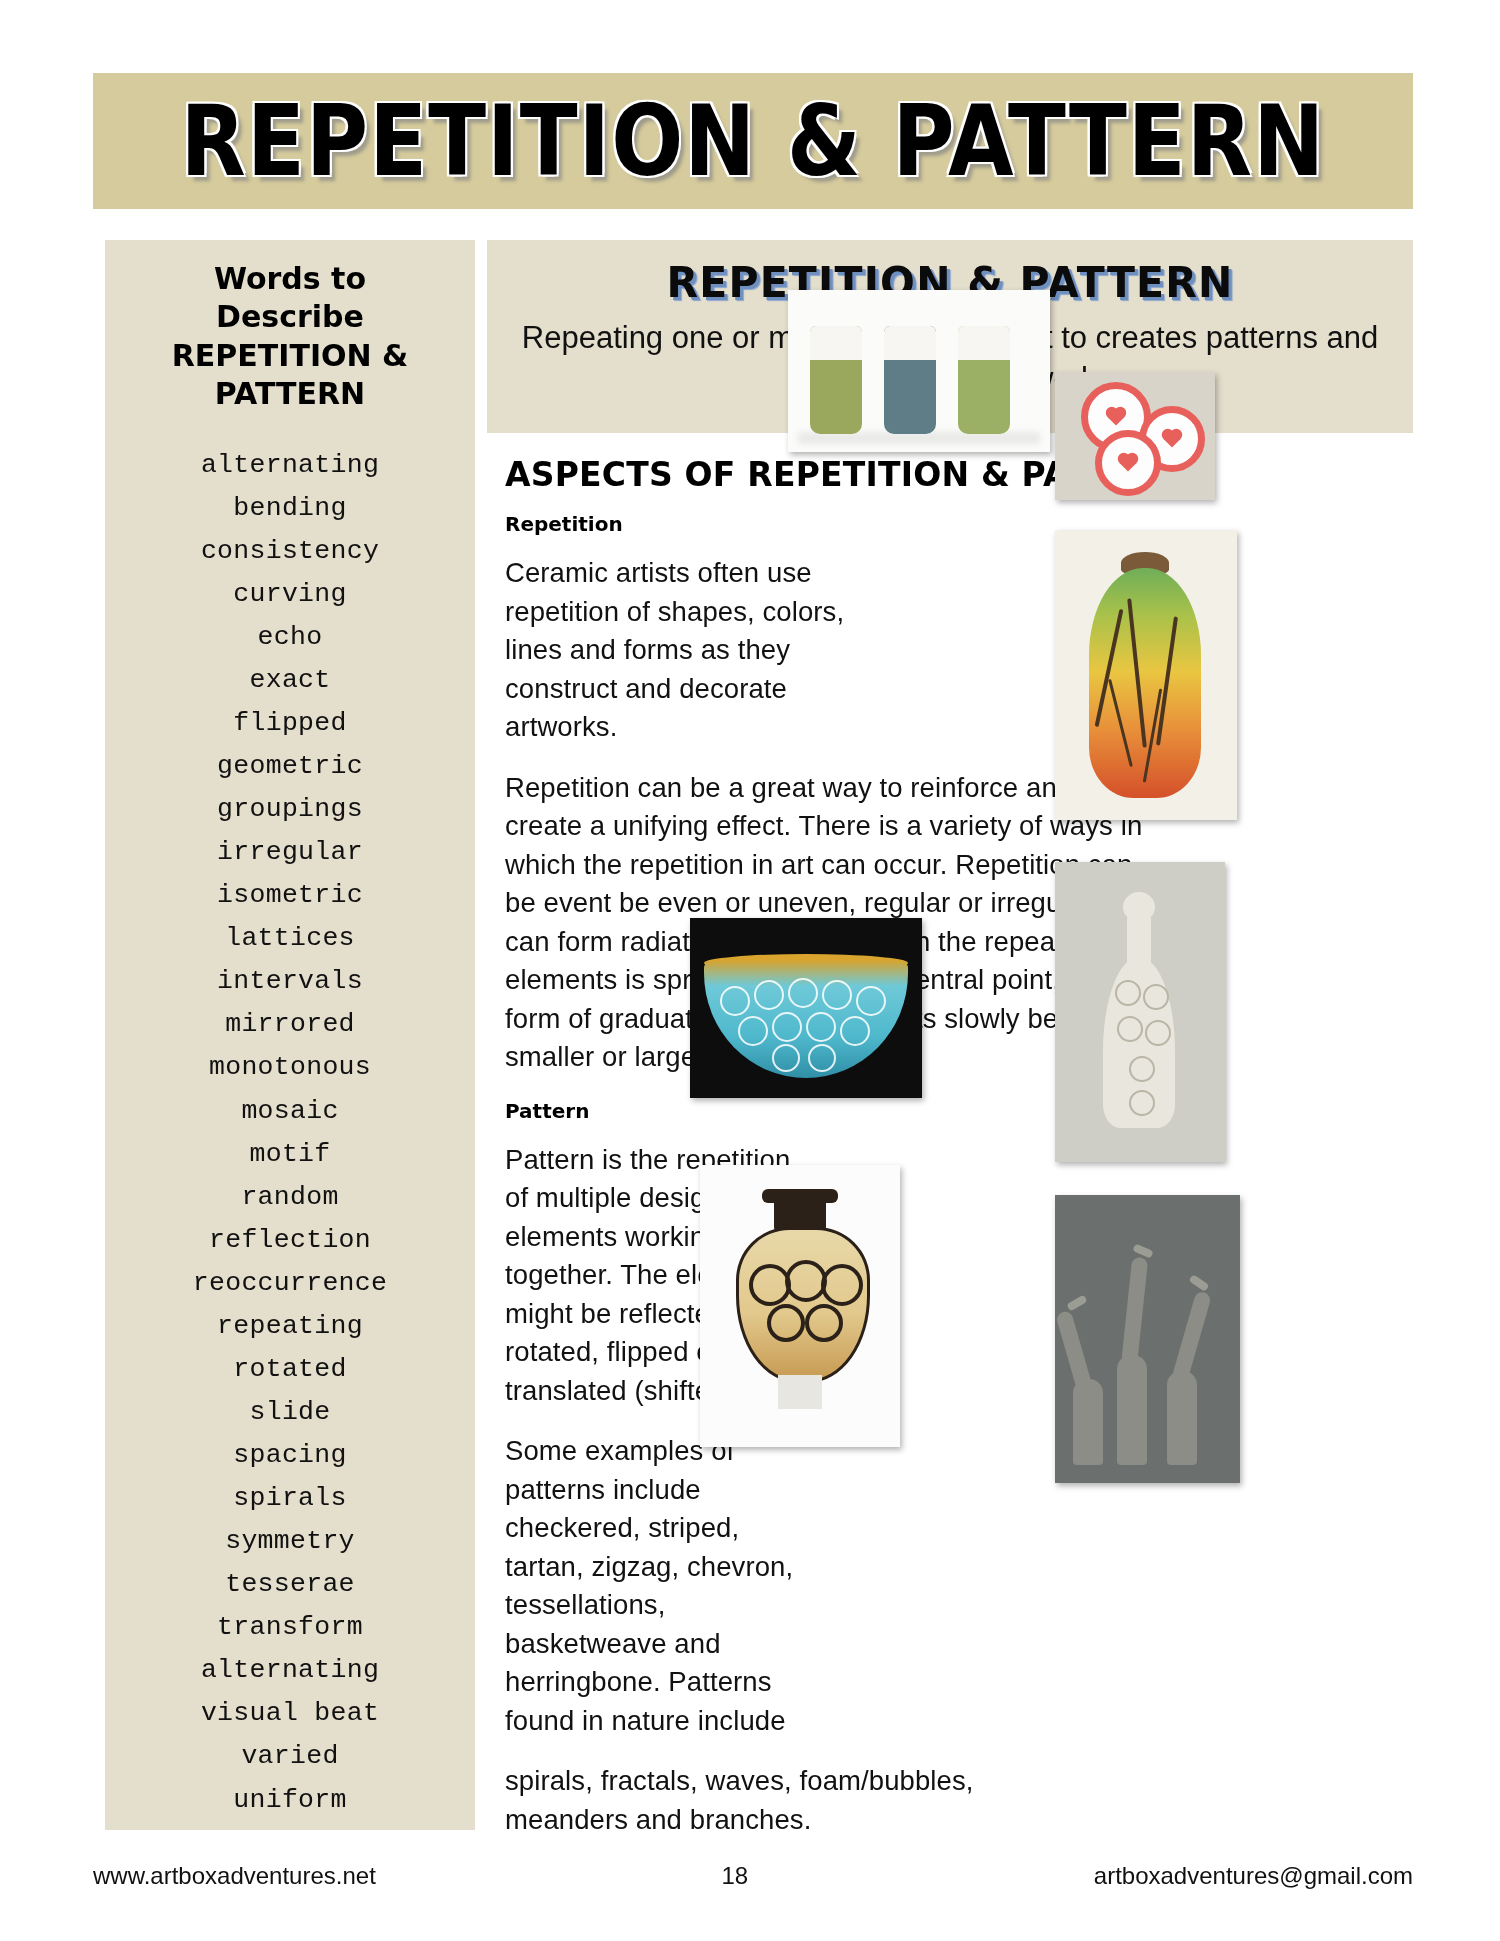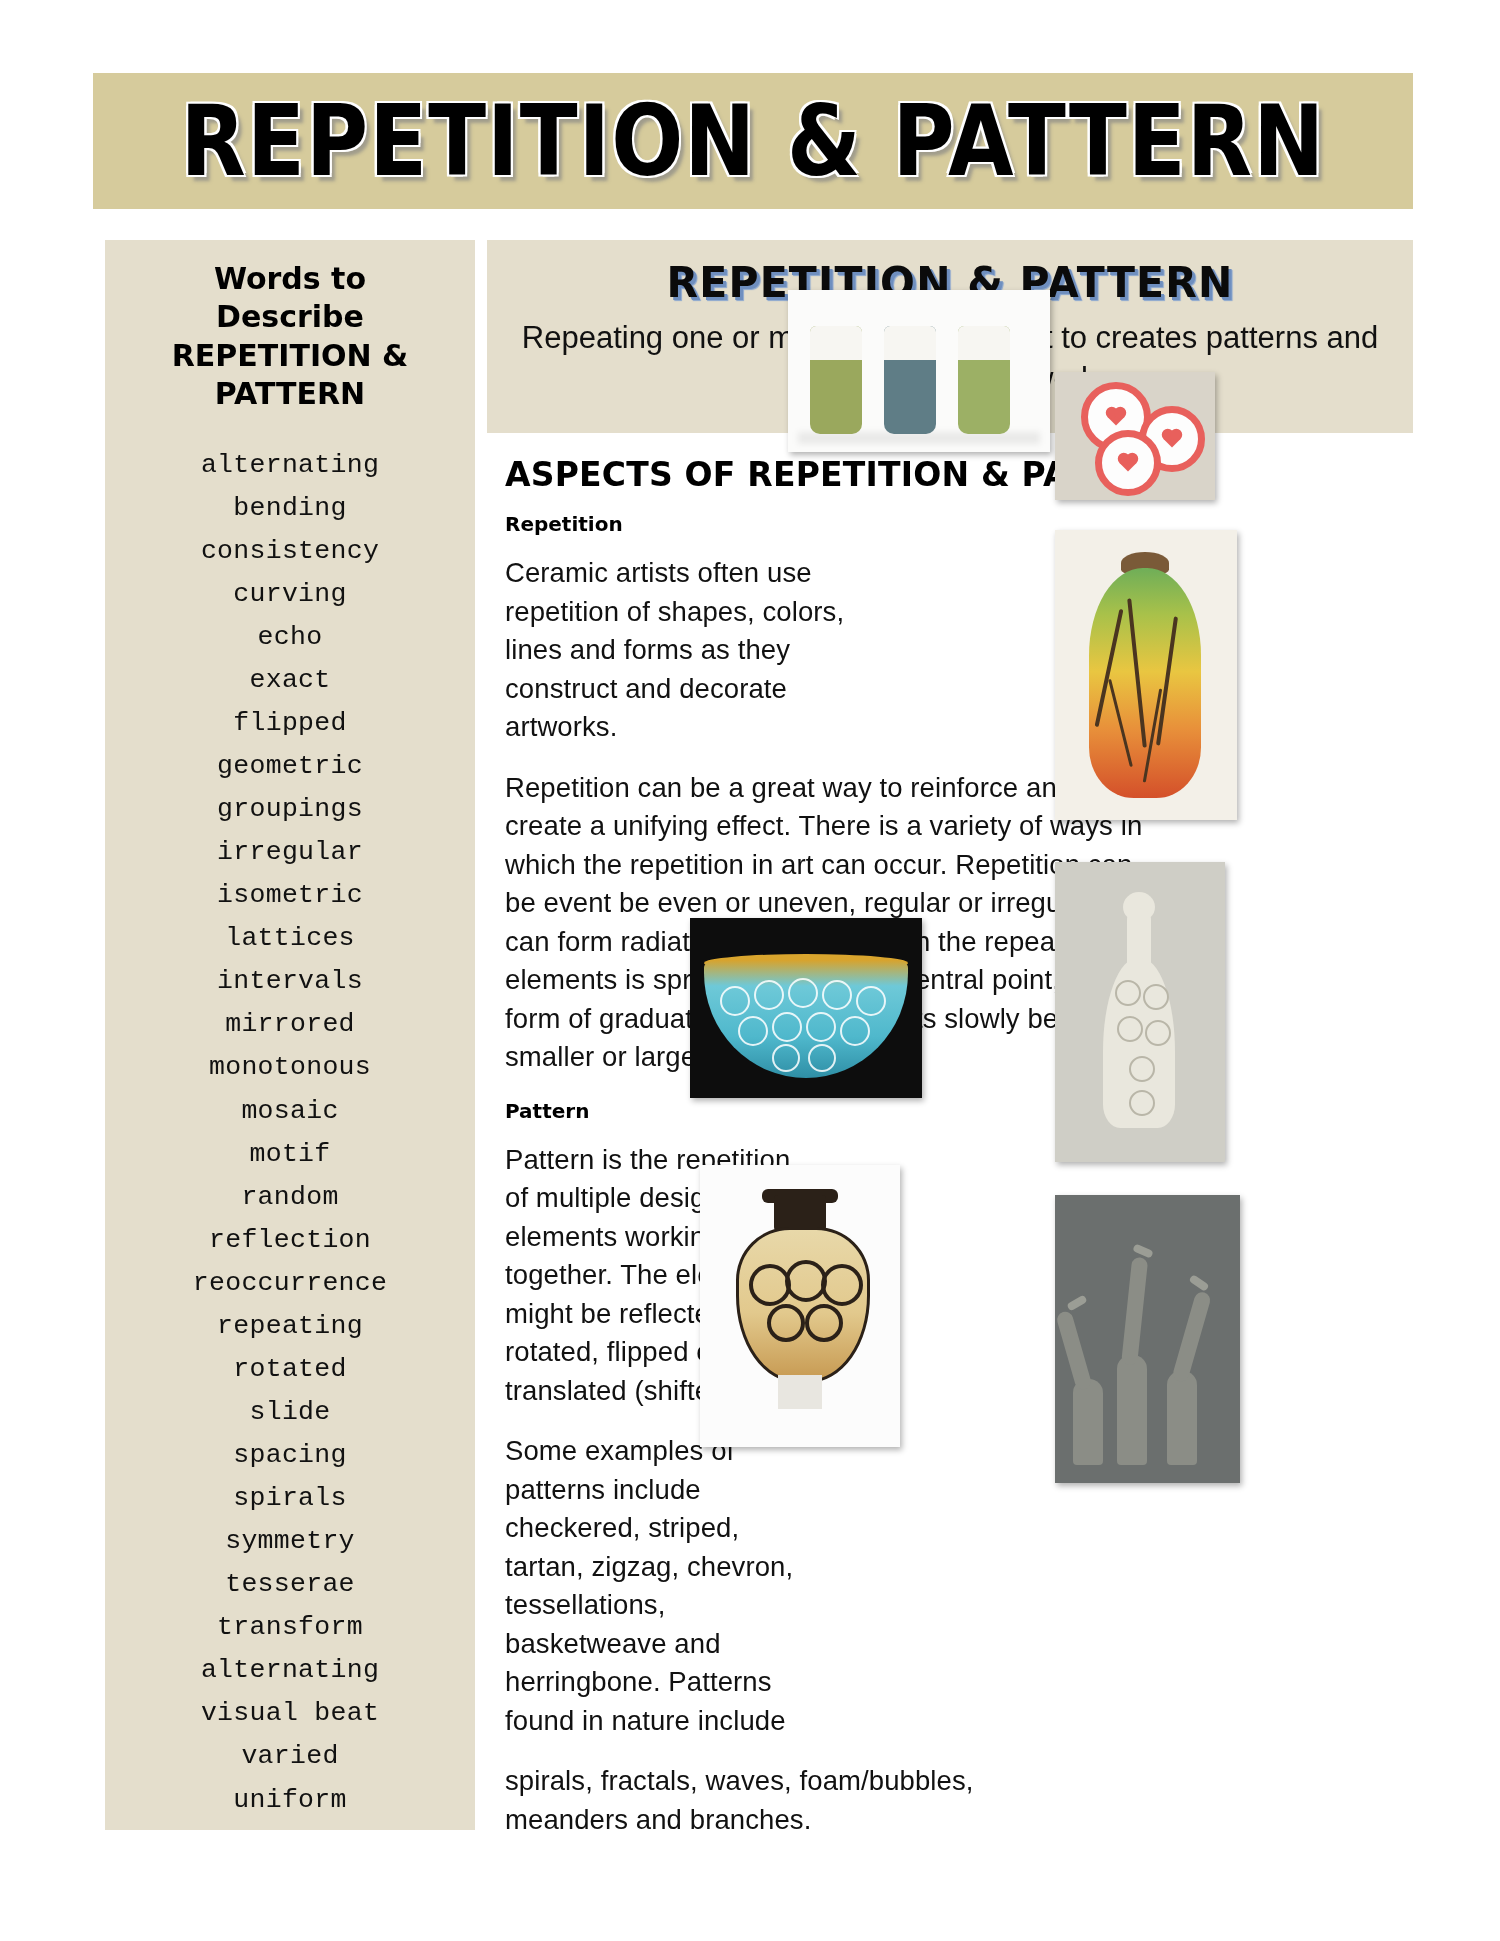--- a/index.html
+++ b/index.html
@@ -425,14 +425,19 @@
     <div class="bird" style="left:62px;height:110px;">
       <div class="neck" style="height:108px;top:-98px;transform:rotate(6deg);"></div>
       <div class="beak" style="left:16px;top:-108px;transform:rotate(24deg);"></div>
     </div>
     <div class="bird" style="left:112px;height:94px;">
       <div class="neck" style="height:92px;top:-82px;transform:rotate(16deg);"></div>
       <div class="beak" style="left:22px;top:-92px;transform:rotate(34deg);"></div>
     </div>
   </div>
 
+  <div class="footer">
+    <div>www.artboxadventures.net</div>
+    <div class="footer-page">18</div>
+    <div>artboxadventures@gmail.com</div>
+  </div>
 
 </div>
 
 </body></html>

